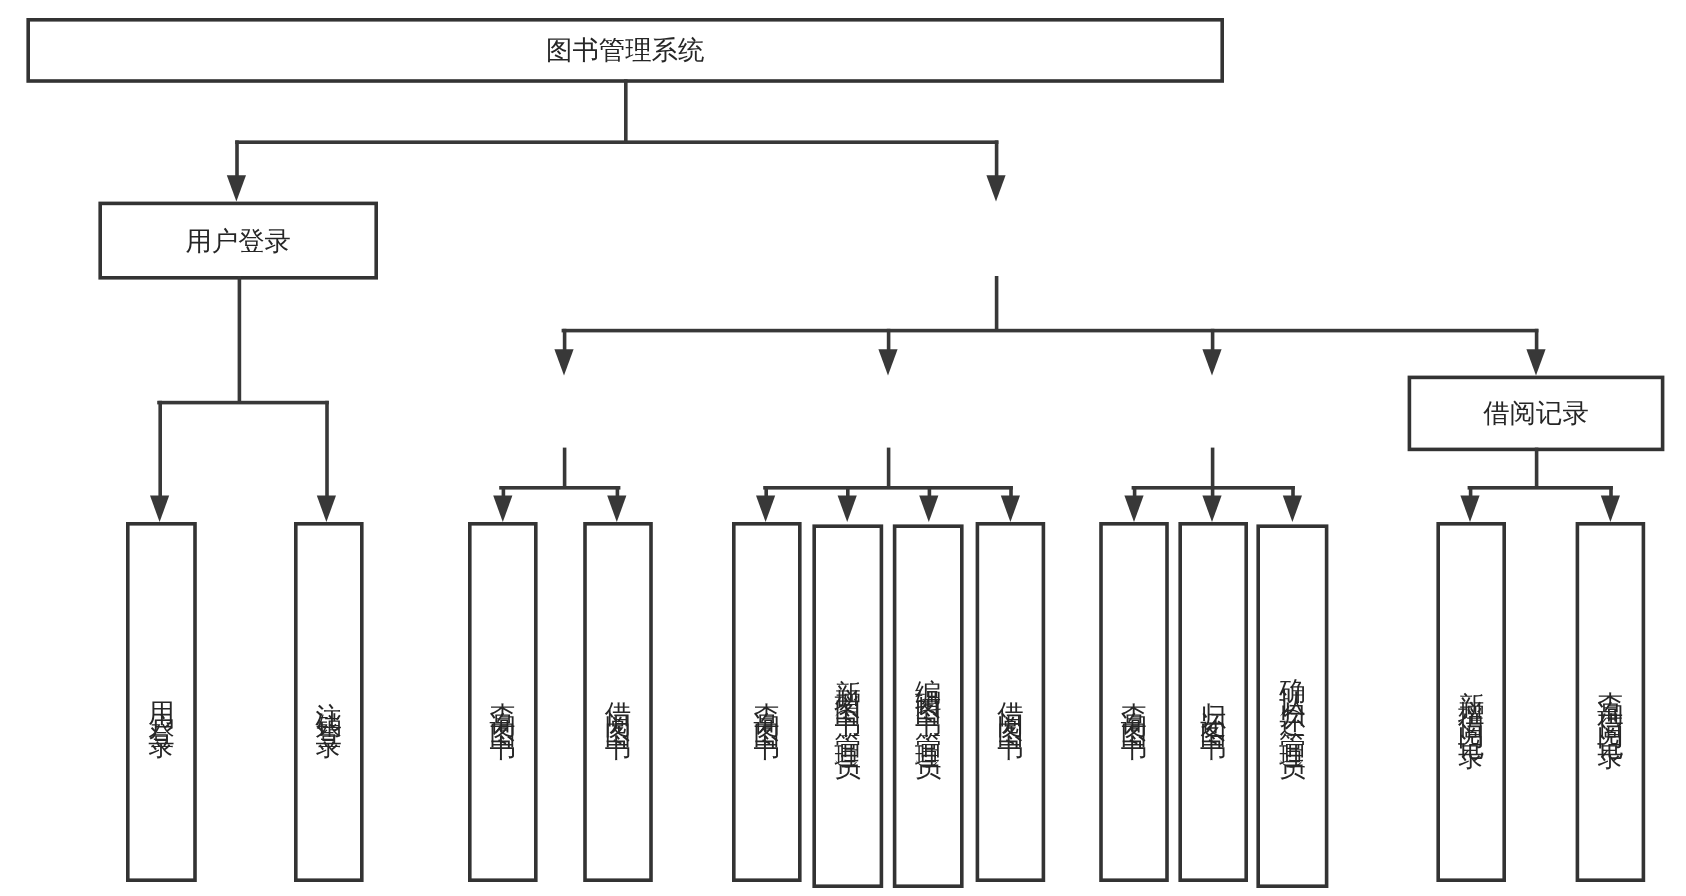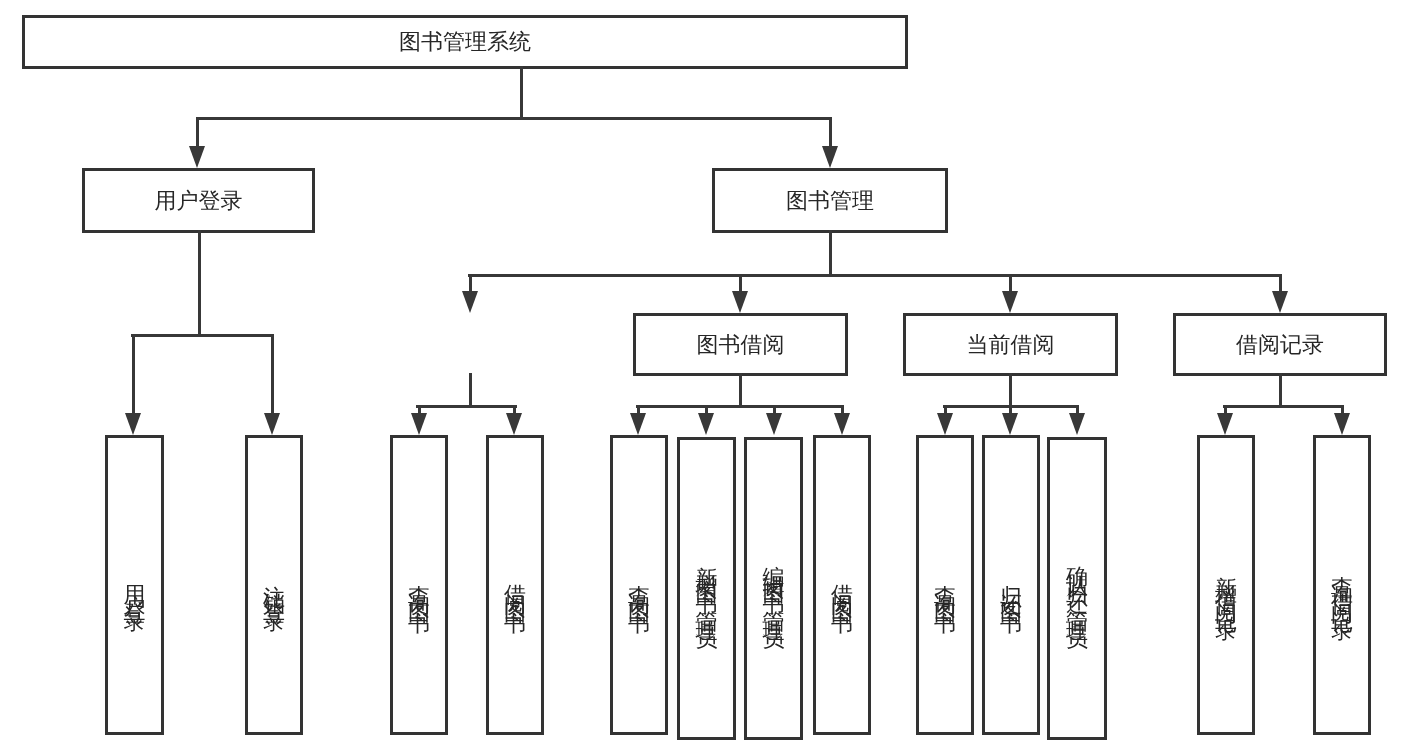--- a/index.html
+++ b/index.html
@@ -29,37 +29,28 @@
   .watermark{
     position:absolute;left:1183px;top:714px;font-size:19px;letter-spacing:1px;
     color:#b9bdc4;z-index:5;white-space:nowrap;
   }
 </style>
 </head>
 <body>
 
 <div id="stage">
 
-  <div class="node" style="left:22px;top:15px;width:886px;height:54px">
+  <div class="node" style="left:22px;top:15px;width:998px;height:54px">
     <span>图书管理系统</span>
   </div>
 
   <div class="node" style="left:82px;top:168px;width:233px;height:65px">
     <span>用户登录</span>
   </div>
-  <div class="node" style="left:712px;top:168px;width:236px;height:65px">
-    <span>图书管理</span>
-  </div>
 
-  <div class="node" style="left:633px;top:313px;width:215px;height:63px">
-    <span>图书借阅</span>
-  </div>
-  <div class="node" style="left:903px;top:313px;width:215px;height:63px">
-    <span>当前借阅</span>
-  </div>
   <div class="node" style="left:1173px;top:313px;width:214px;height:63px">
     <span>借阅记录</span>
   </div>
 
   <div class="vnode" style="left:105px;top:435px;width:59px;height:300px">
     <span class="vtext">用户登录</span>
   </div>
   <div class="vnode" style="left:245px;top:435px;width:58px;height:300px">
     <span class="vtext">注销登录</span>
   </div>

